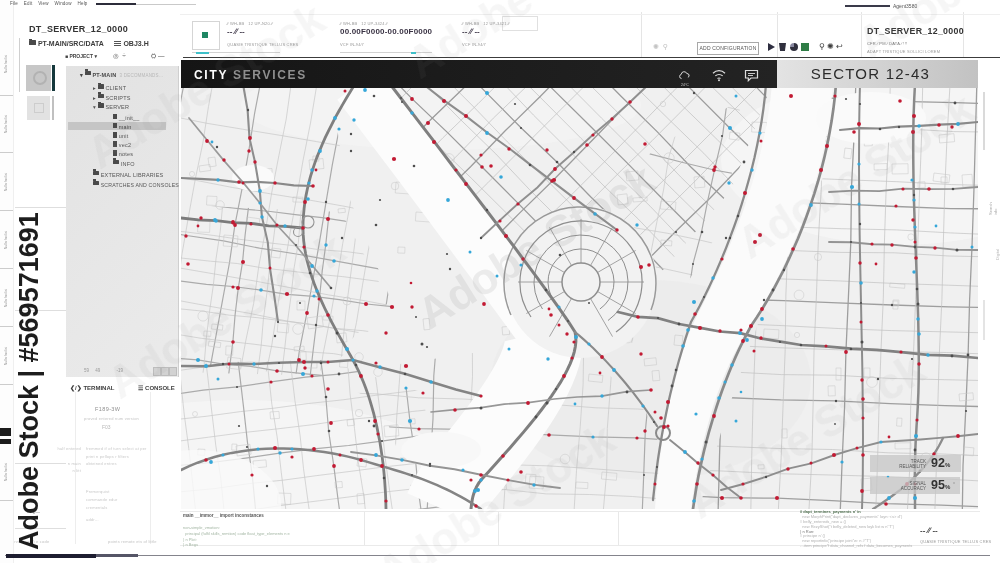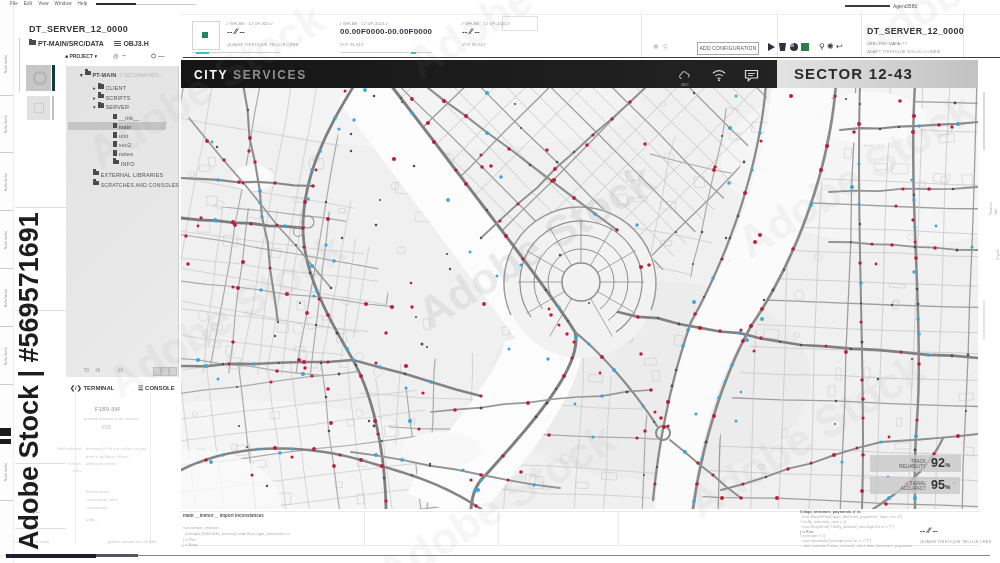--- a/index.html
+++ b/index.html
@@ -1074,21 +1074,21 @@
 <svg width="15" height="13" viewBox="0 0 15 13">
       <path d="M1.5 1.5 h12 v7.5 h-6.5 l-2.7 2.7 v-2.7 h-2.8 Z" fill="none" stroke="#dcdcdc" stroke-width="1.2"></path>
       <g fill="#dcdcdc">
         <rect x="4" y="4" width="7" height="0.9"></rect>
         <rect x="4" y="6" width="5" height="0.9"></rect>
       </g>
     </svg>
 </div>
 
 <div class="abs" style="left:777px;top:60px;width:201px;height:28px;background:linear-gradient(90deg,#e3e3e3,#c2c2c2);"></div>
-<div class="abs" style="left:777px;top:65px;width:153px;text-align:center;font-size:15px;font-weight:bold;letter-spacing:1.2px;color:#2b2b2b;">SECTOR 12-43</div>
+<div class="abs" style="left:777px;top:65px;width:153px;text-align:right;font-size:15px;font-weight:normal;letter-spacing:1.2px;color:#2b2b2b;">SECTOR 12-43</div>
 
 <div class="abs" style="left:870px;top:455px;width:91px;height:17px;background:rgba(199,199,199,.78);"></div>
 <div class="abs" style="left:874px;top:458.5px;width:52px;text-align:right;font-size:4.5px;color:#555;line-height:1.25;">TRACK<br>RELIABILITY</div>
 <div class="abs" style="left:931px;top:456px;font-size:12.5px;font-weight:bold;color:#333;">92<span style="font-size:6px;">%</span></div>
 
 <div class="abs" style="left:870px;top:477px;width:90px;height:17px;background:rgba(199,199,199,.78);"></div>
 <div class="abs" style="left:874px;top:480.5px;width:52px;text-align:right;font-size:4.5px;color:#555;line-height:1.25;">SIGNAL<br>ACCURACY</div>
 <div class="abs" style="left:931px;top:478px;font-size:12.5px;font-weight:bold;color:#333;">95<span style="font-size:6px;">%</span></div>
 
 <div class="abs" style="left:988px;top:215px;font-size:4px;color:#aaa;transform:rotate(-90deg);transform-origin:left top;">Search info</div>

